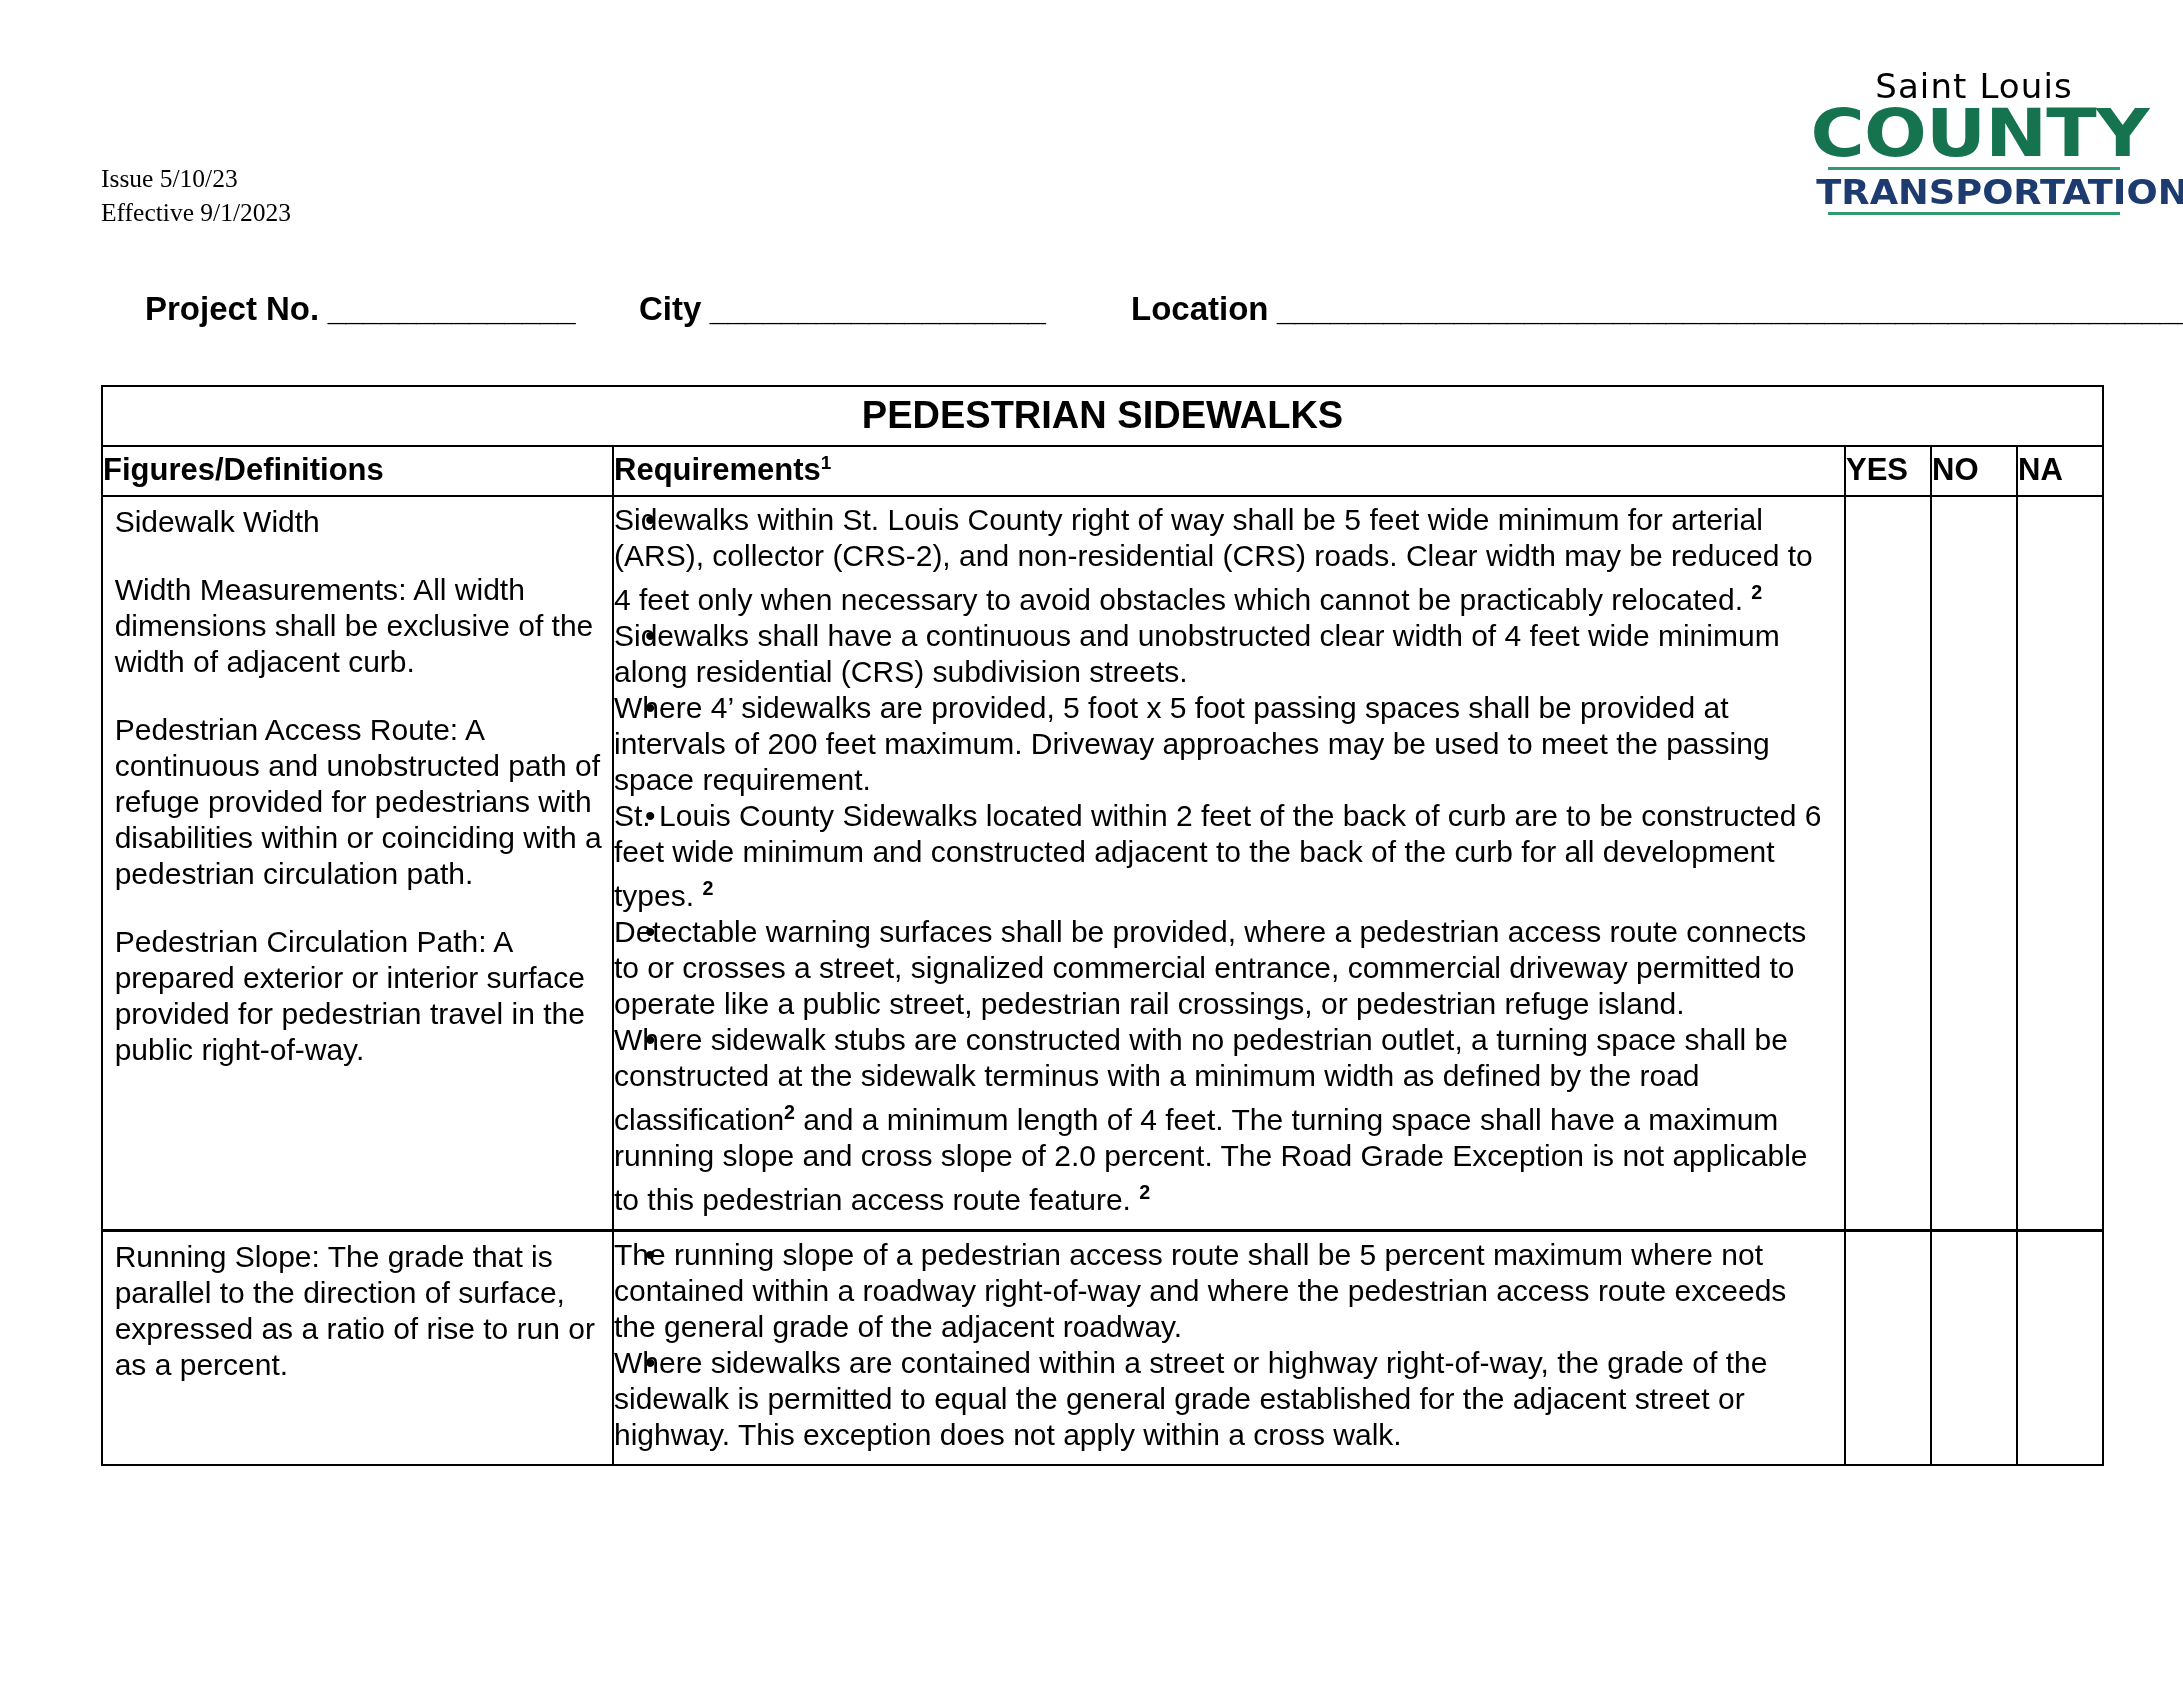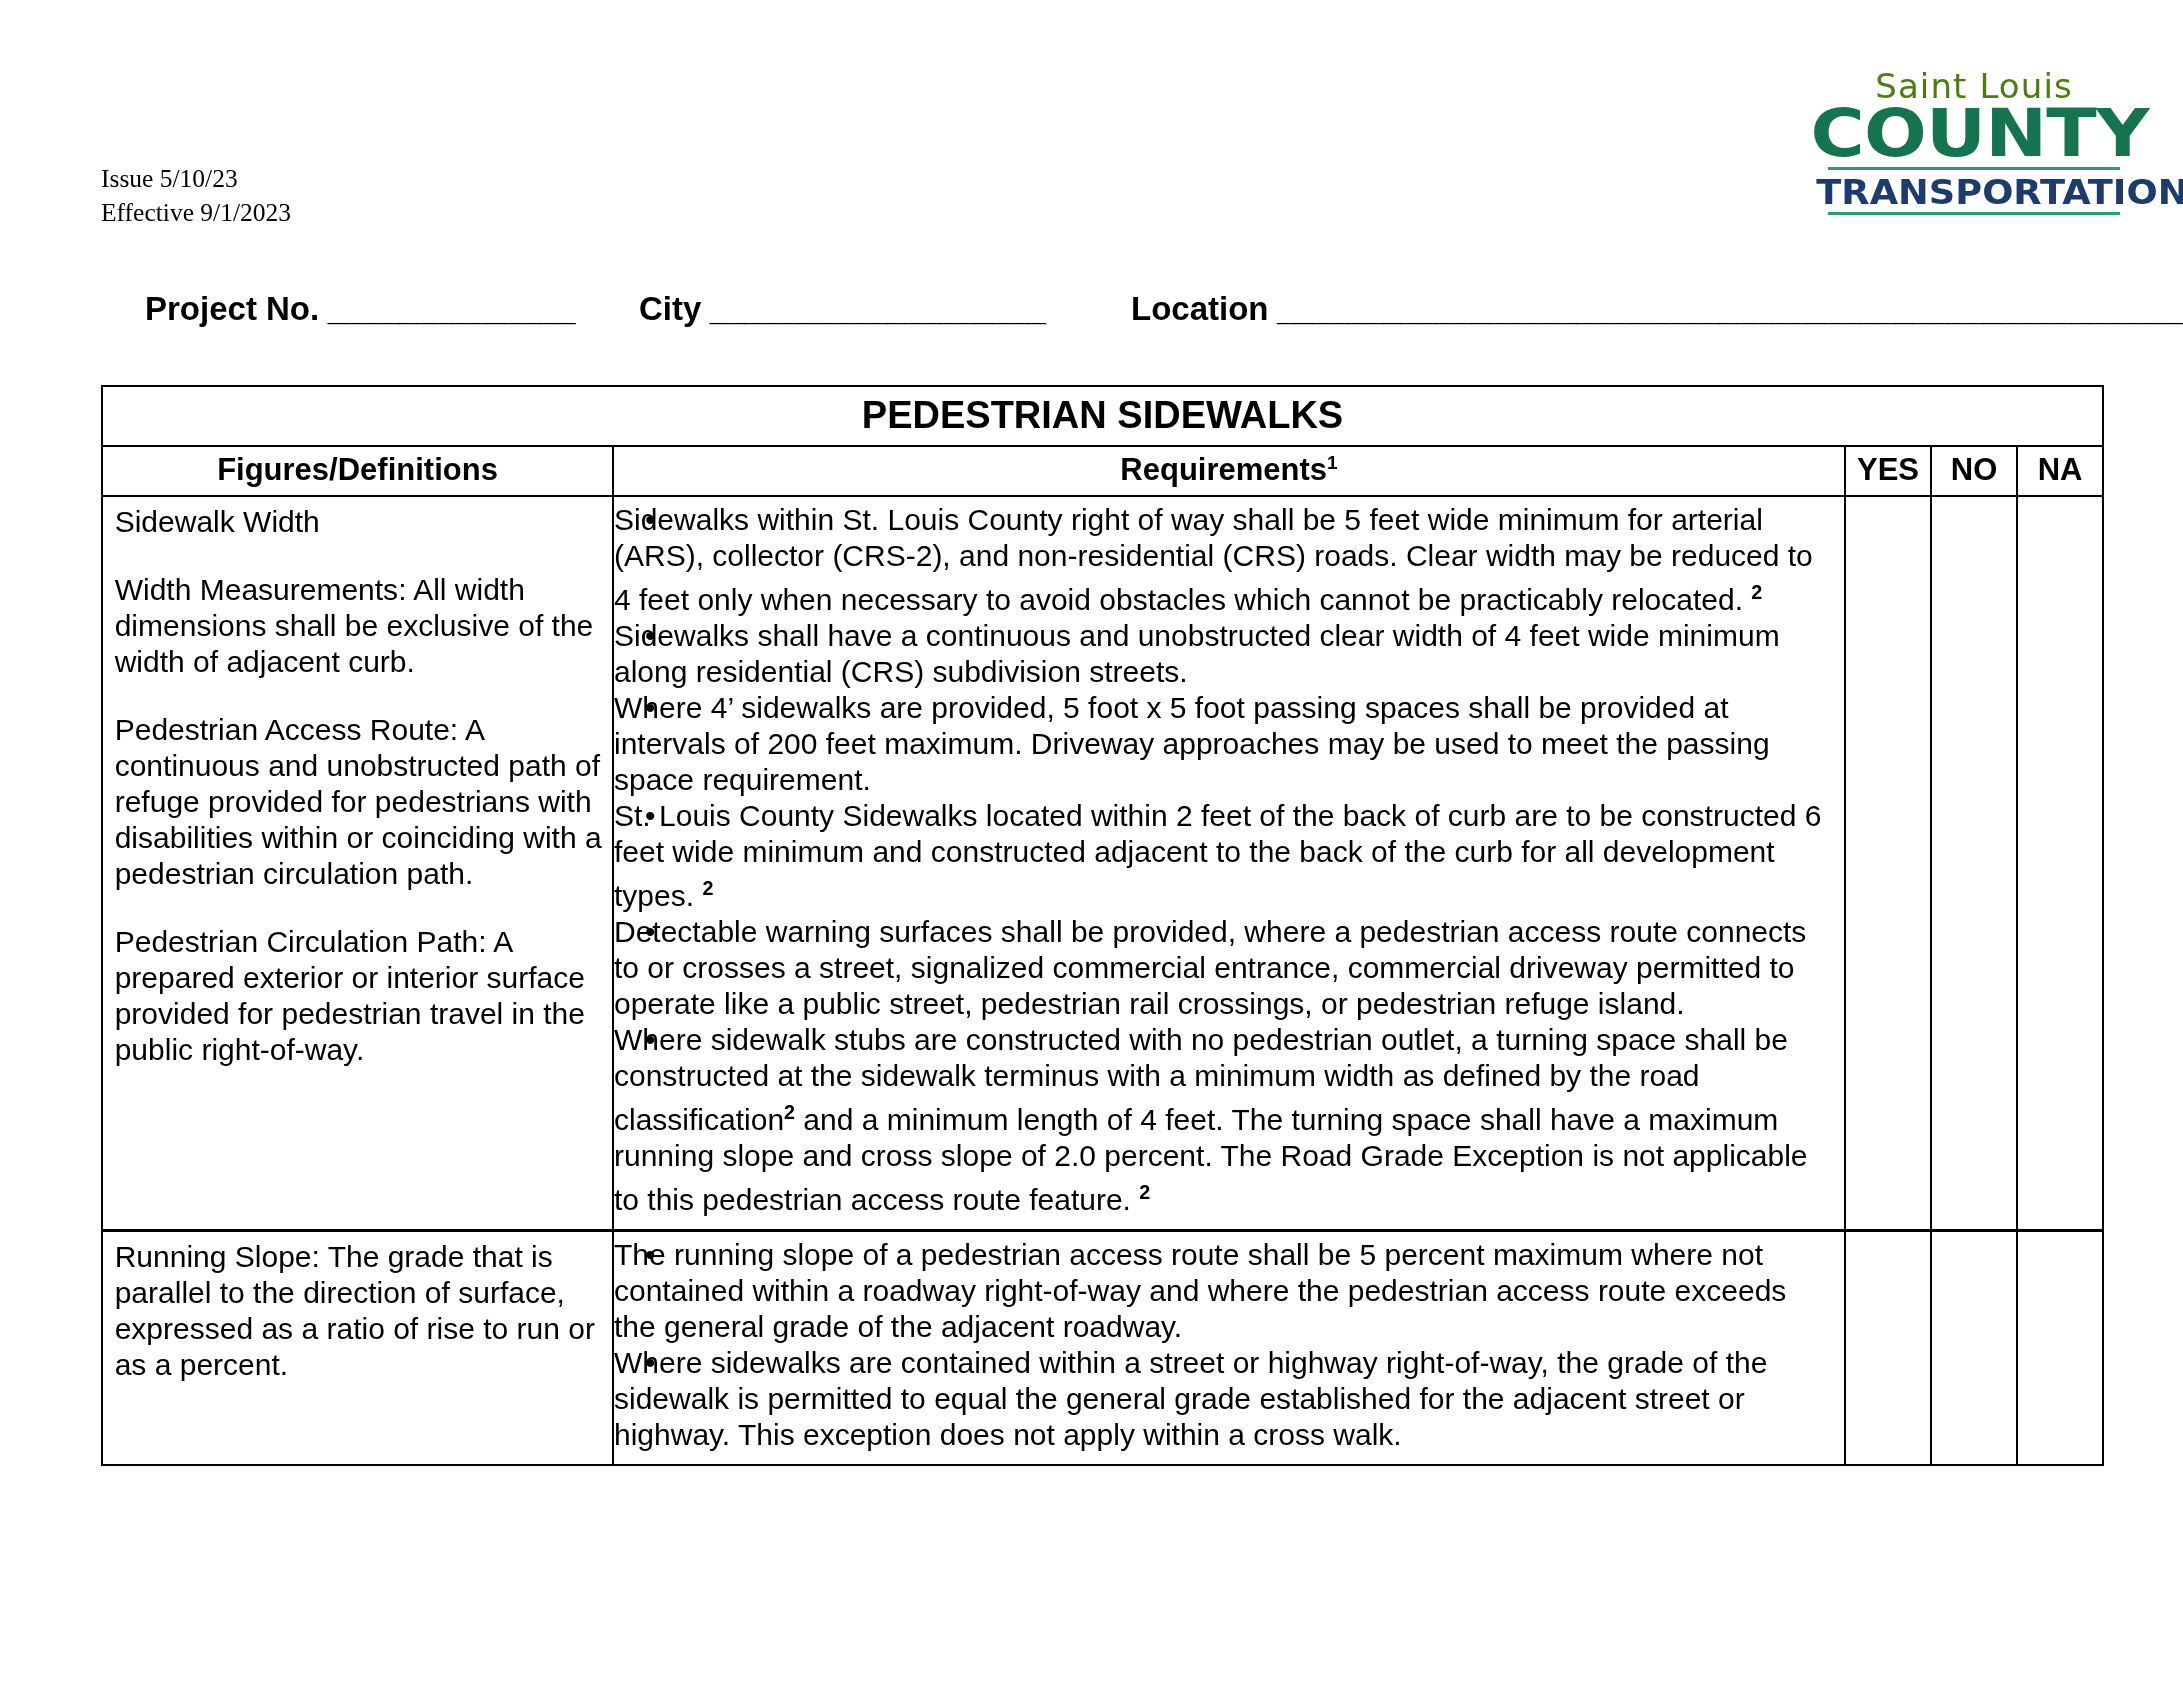--- a/index.html
+++ b/index.html
@@ -53,21 +53,21 @@
   
   .logo {
     position: absolute;
     left: 1828px; top: 69px;
     width: 292px;
     height: 139px;
   }
   .logo-saint {
     font-family: "DejaVu Sans", sans-serif;
     font-size: 34px;
-    color: #4d7c0f;
+    color: #000000;
     letter-spacing: 1.1px;
     text-align: center;
     height: 36px;
     line-height: 35px;
     font-weight: 500;
   }
   .logo-county {
     font-family: "DejaVu Sans", sans-serif;
     font-weight: bold;
     font-size: 66px;
@@ -141,21 +141,21 @@
   }
   .sec-title-cell {
     text-align: center;
     font-family: "Liberation Sans", sans-serif;
     font-weight: bold;
     font-size: 38px;
     padding: 6.6px 0 8px 0 !important;
     vertical-align: middle !important;
   }
   .col-head {
-    text-align: center;
+    text-align: left;
     font-family: "Liberation Sans", sans-serif;
     font-weight: bold;
     font-size: 31px;
     padding: 5.1px 0 6.6px 0 !important;
     vertical-align: middle !important;
   }
   .col-head sup { font-size: 19px; vertical-align: super; font-weight: bold; }
 
   .def-cell {
     padding: 7.3px 10.2px 13px 11.7px !important;

